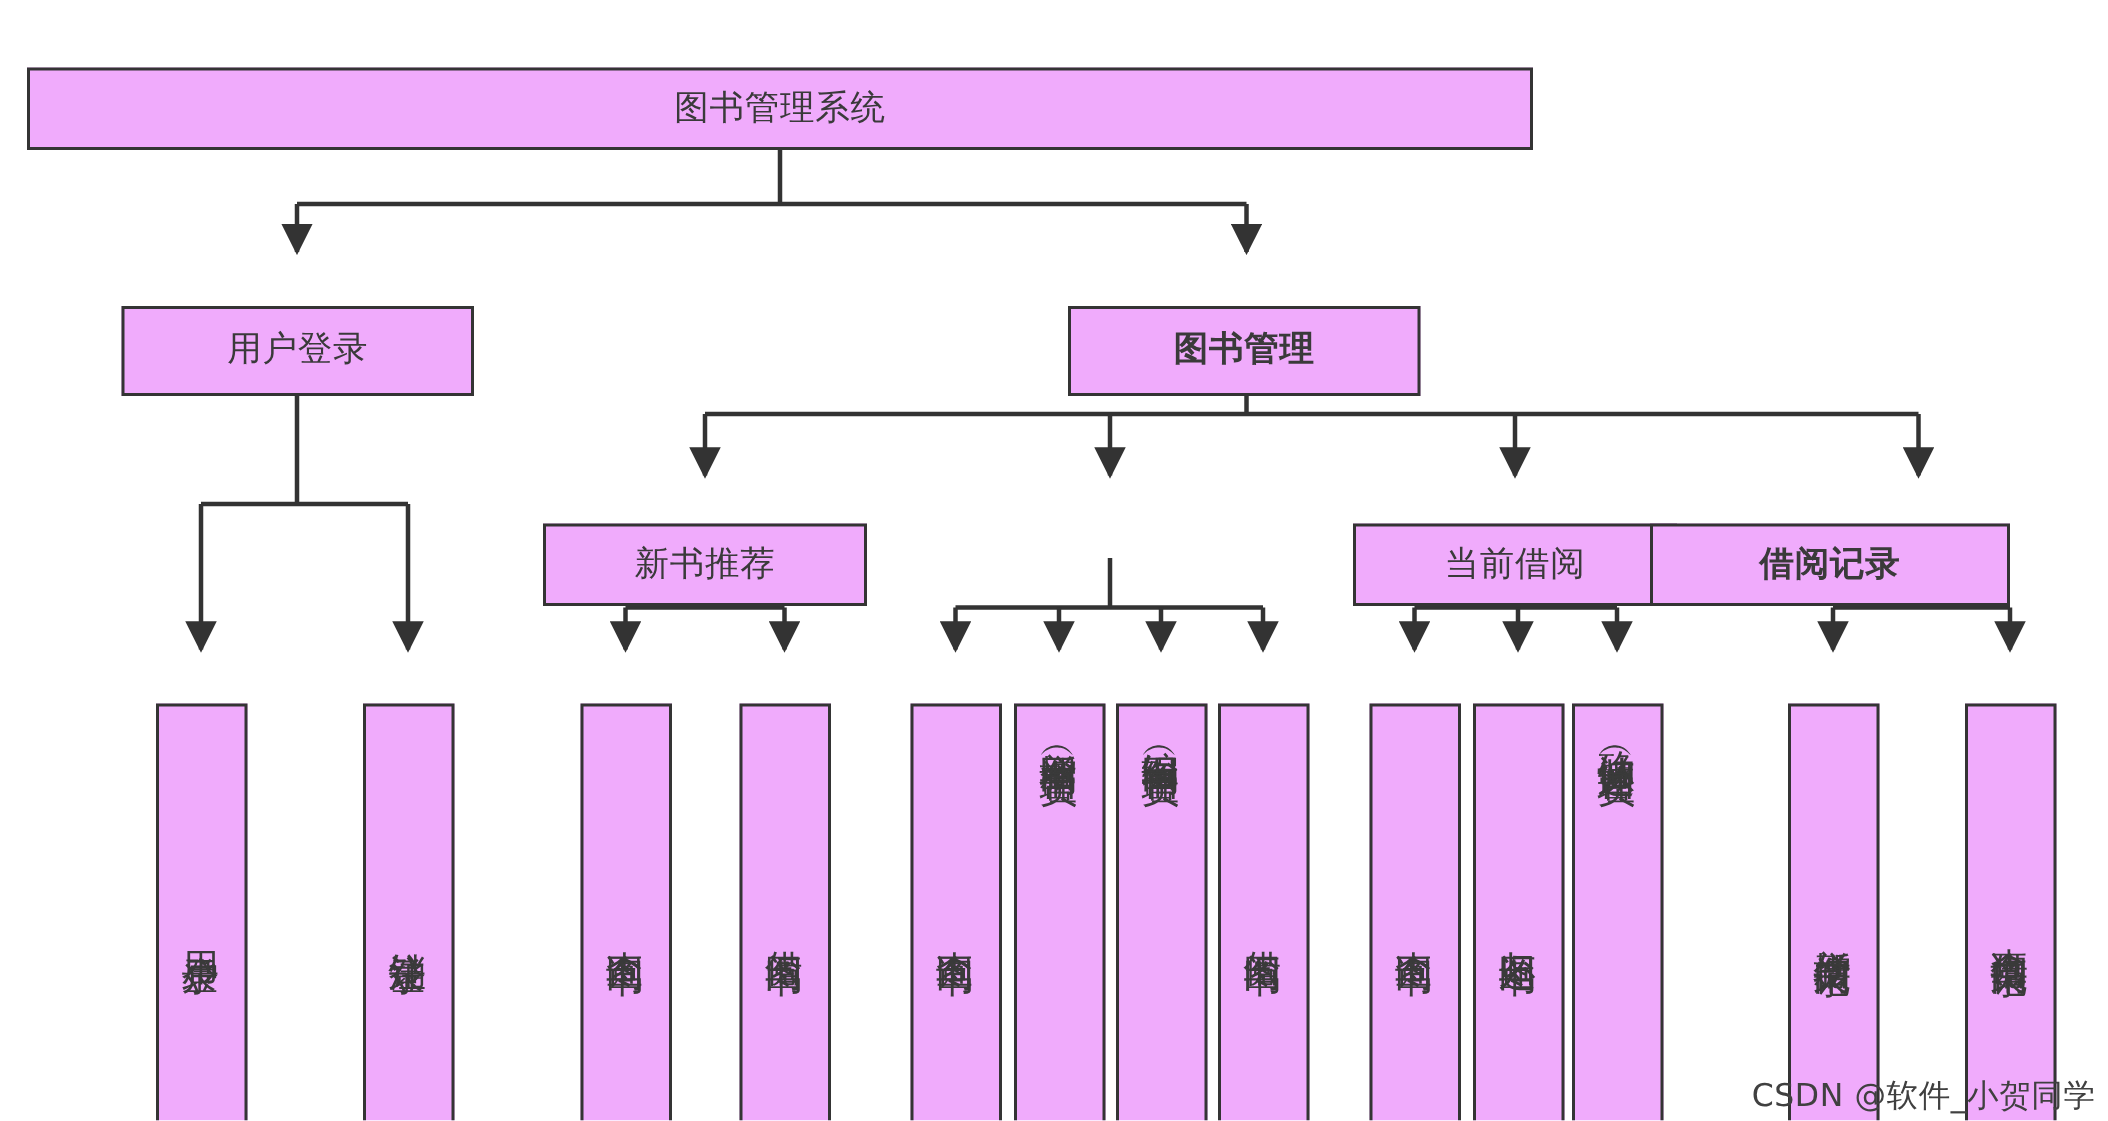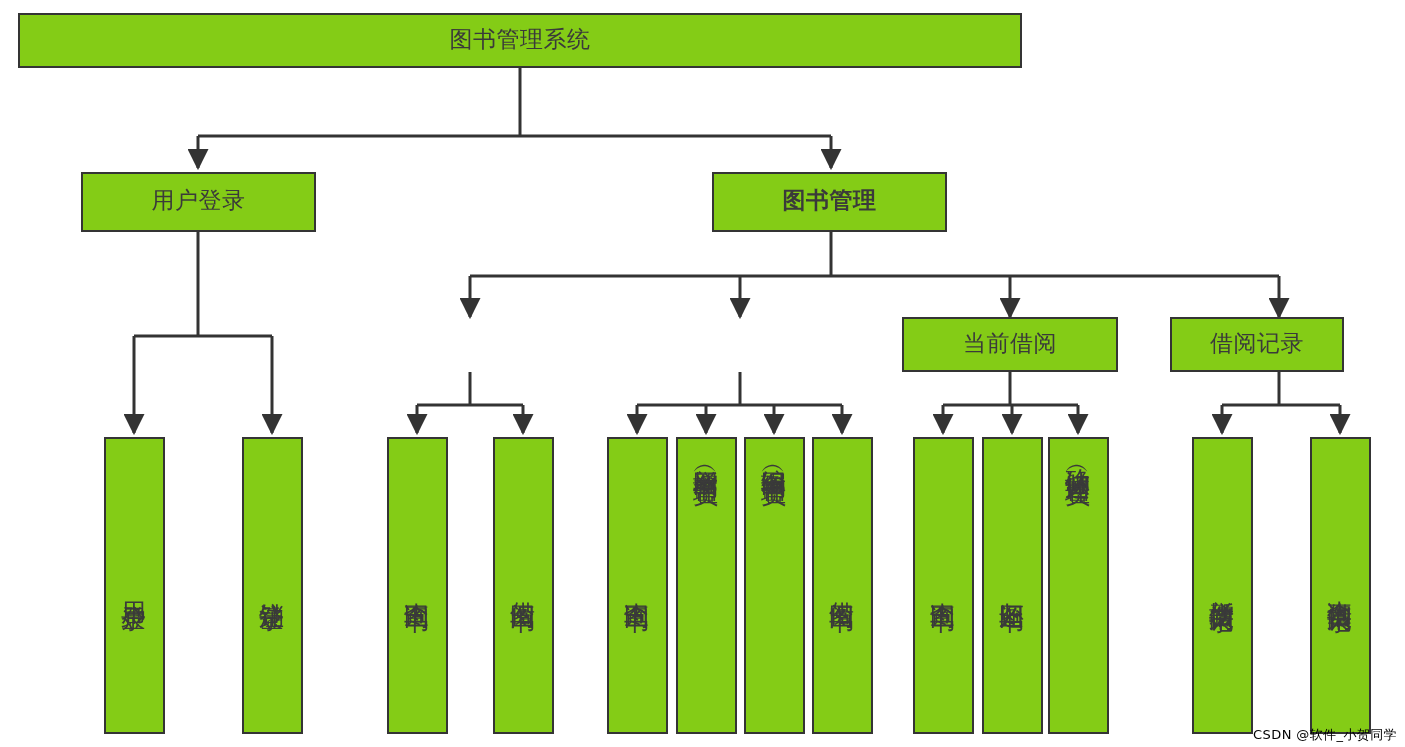--- a/index.html
+++ b/index.html
@@ -22,26 +22,27 @@
     position: absolute;
     left: 0;
     top: 0;
     width: 1405px;
     height: 747px;
     pointer-events: none;
   }
   .node {
     position: absolute;
     box-sizing: border-box;
-    background: #84cc16;
+    background: #f0abfc;
     border: 2px solid #343434;
     display: flex;
     align-items: center;
     justify-content: center;
     overflow: hidden;
+    margin-top: 32px;
   }
   .node-label {
     color: #3a3a3a;
     font-family: "DejaVu Sans", "Liberation Sans", sans-serif;
     line-height: 1.18;
     white-space: nowrap;
     text-rendering: geometricPrecision;
   }
   .node.horizontal .node-label {
     font-size: 23px;
@@ -60,22 +61,22 @@
   }
   
   .node.vertical.mid {
     align-items: center;
     padding-top: 0;
   }
   #watermark {
     position: absolute;
     right: 8px;
     bottom: 3px;
-    font-size: 13px;
-    color: #000000;
+    font-size: 21px;
+    color: #404040;
     font-family: "DejaVu Sans", "Liberation Sans", sans-serif;
     white-space: nowrap;
     letter-spacing: 0.4px;
     margin-left: 32px;
   }
 </style>
 </head>
 <body>
 
 <div id="diagram-canvas">
@@ -137,27 +138,30 @@
   </div>
 
   <div class="node horizontal" style="left:81px; top:172px; width:235px; height:60px;">
     <span class="node-label">用户登录</span>
   </div>
 
   <div class="node horizontal" style="left:712px; top:172px; width:235px; height:60px;font-weight:bold;">
     <span class="node-label">图书管理</span>
   </div>
 
+  <div class="node horizontal" style="left:362px; top:317px; width:216px; height:55px;">
+    <span class="node-label">新书推荐</span>
+  </div>
 
 
   <div class="node horizontal" style="left:902px; top:317px; width:216px; height:55px;text-align:right;">
     <span class="node-label">当前借阅</span>
   </div>
 
-  <div class="node horizontal" style="left:1170px; top:317px; width:174px; height:55px;">
+  <div class="node horizontal" style="left:1100px; top:317px; width:240px; height:55px;font-weight:bold;">
     <span class="node-label">借阅记录</span>
   </div>
 
   <div class="node vertical mid" style="left:104px; top:437px; width:61px; height:297px;">
     <span class="node-label">用户登录</span>
   </div>
 
   <div class="node vertical mid" style="left:242px; top:437px; width:61px; height:297px;">
     <span class="node-label">注销登录</span>
   </div>

